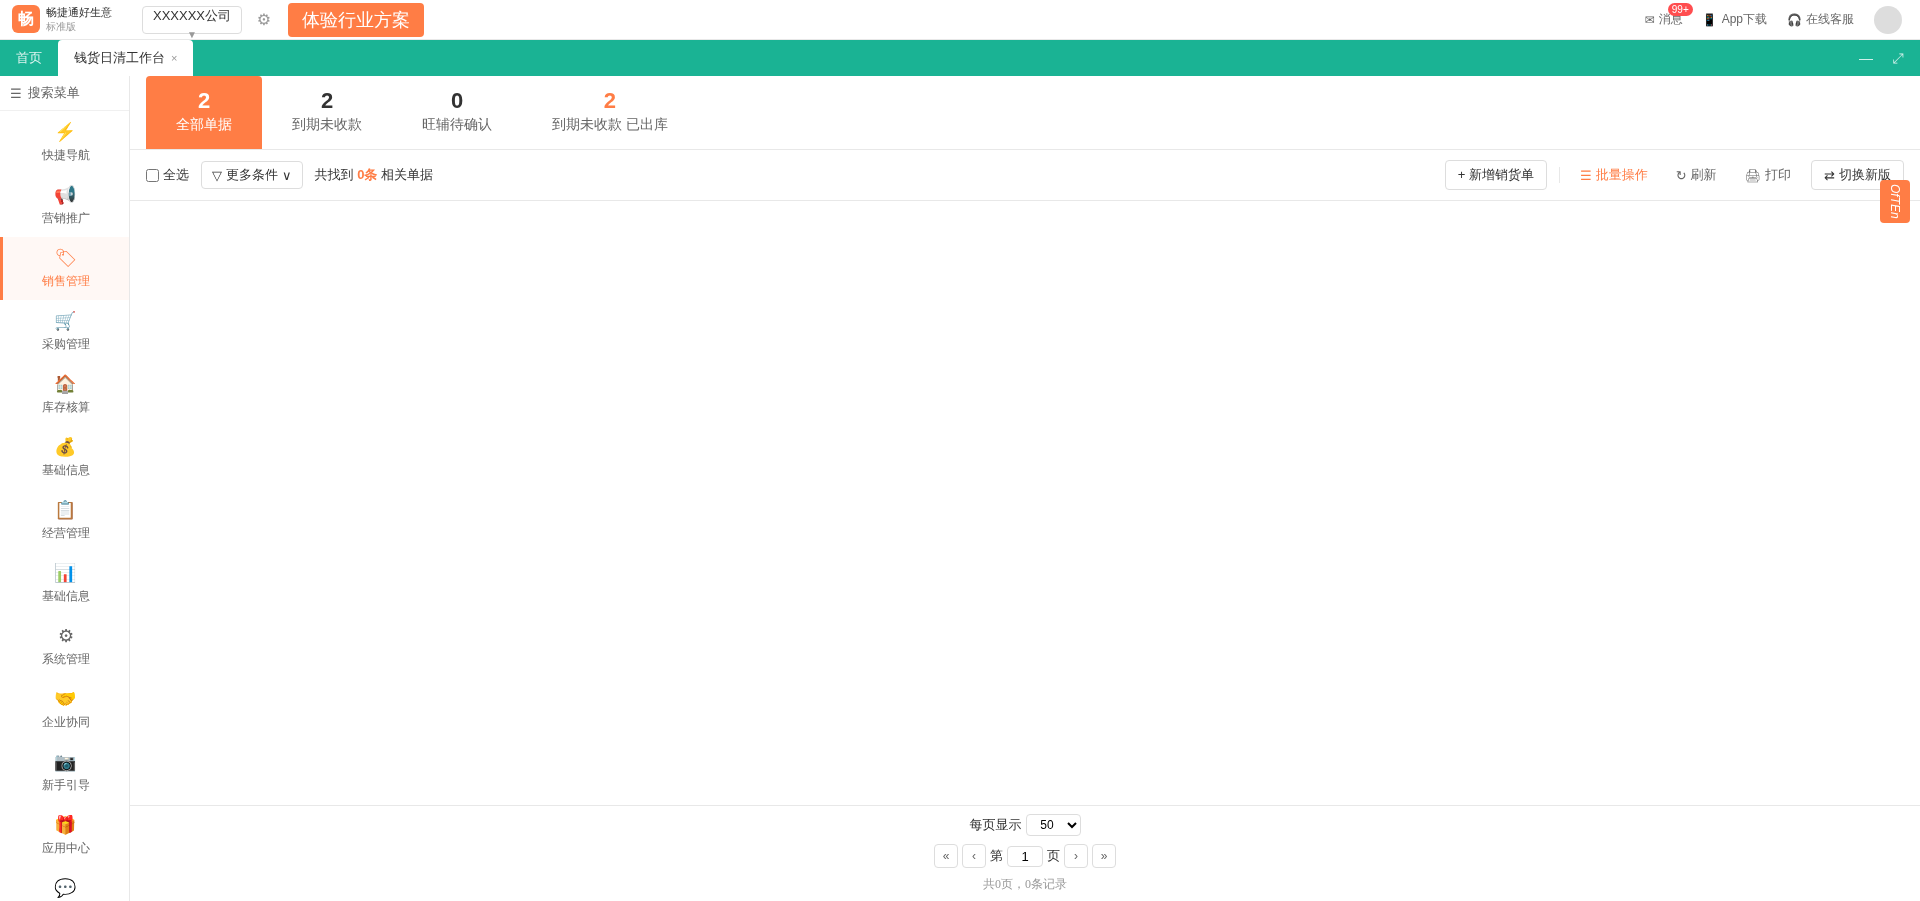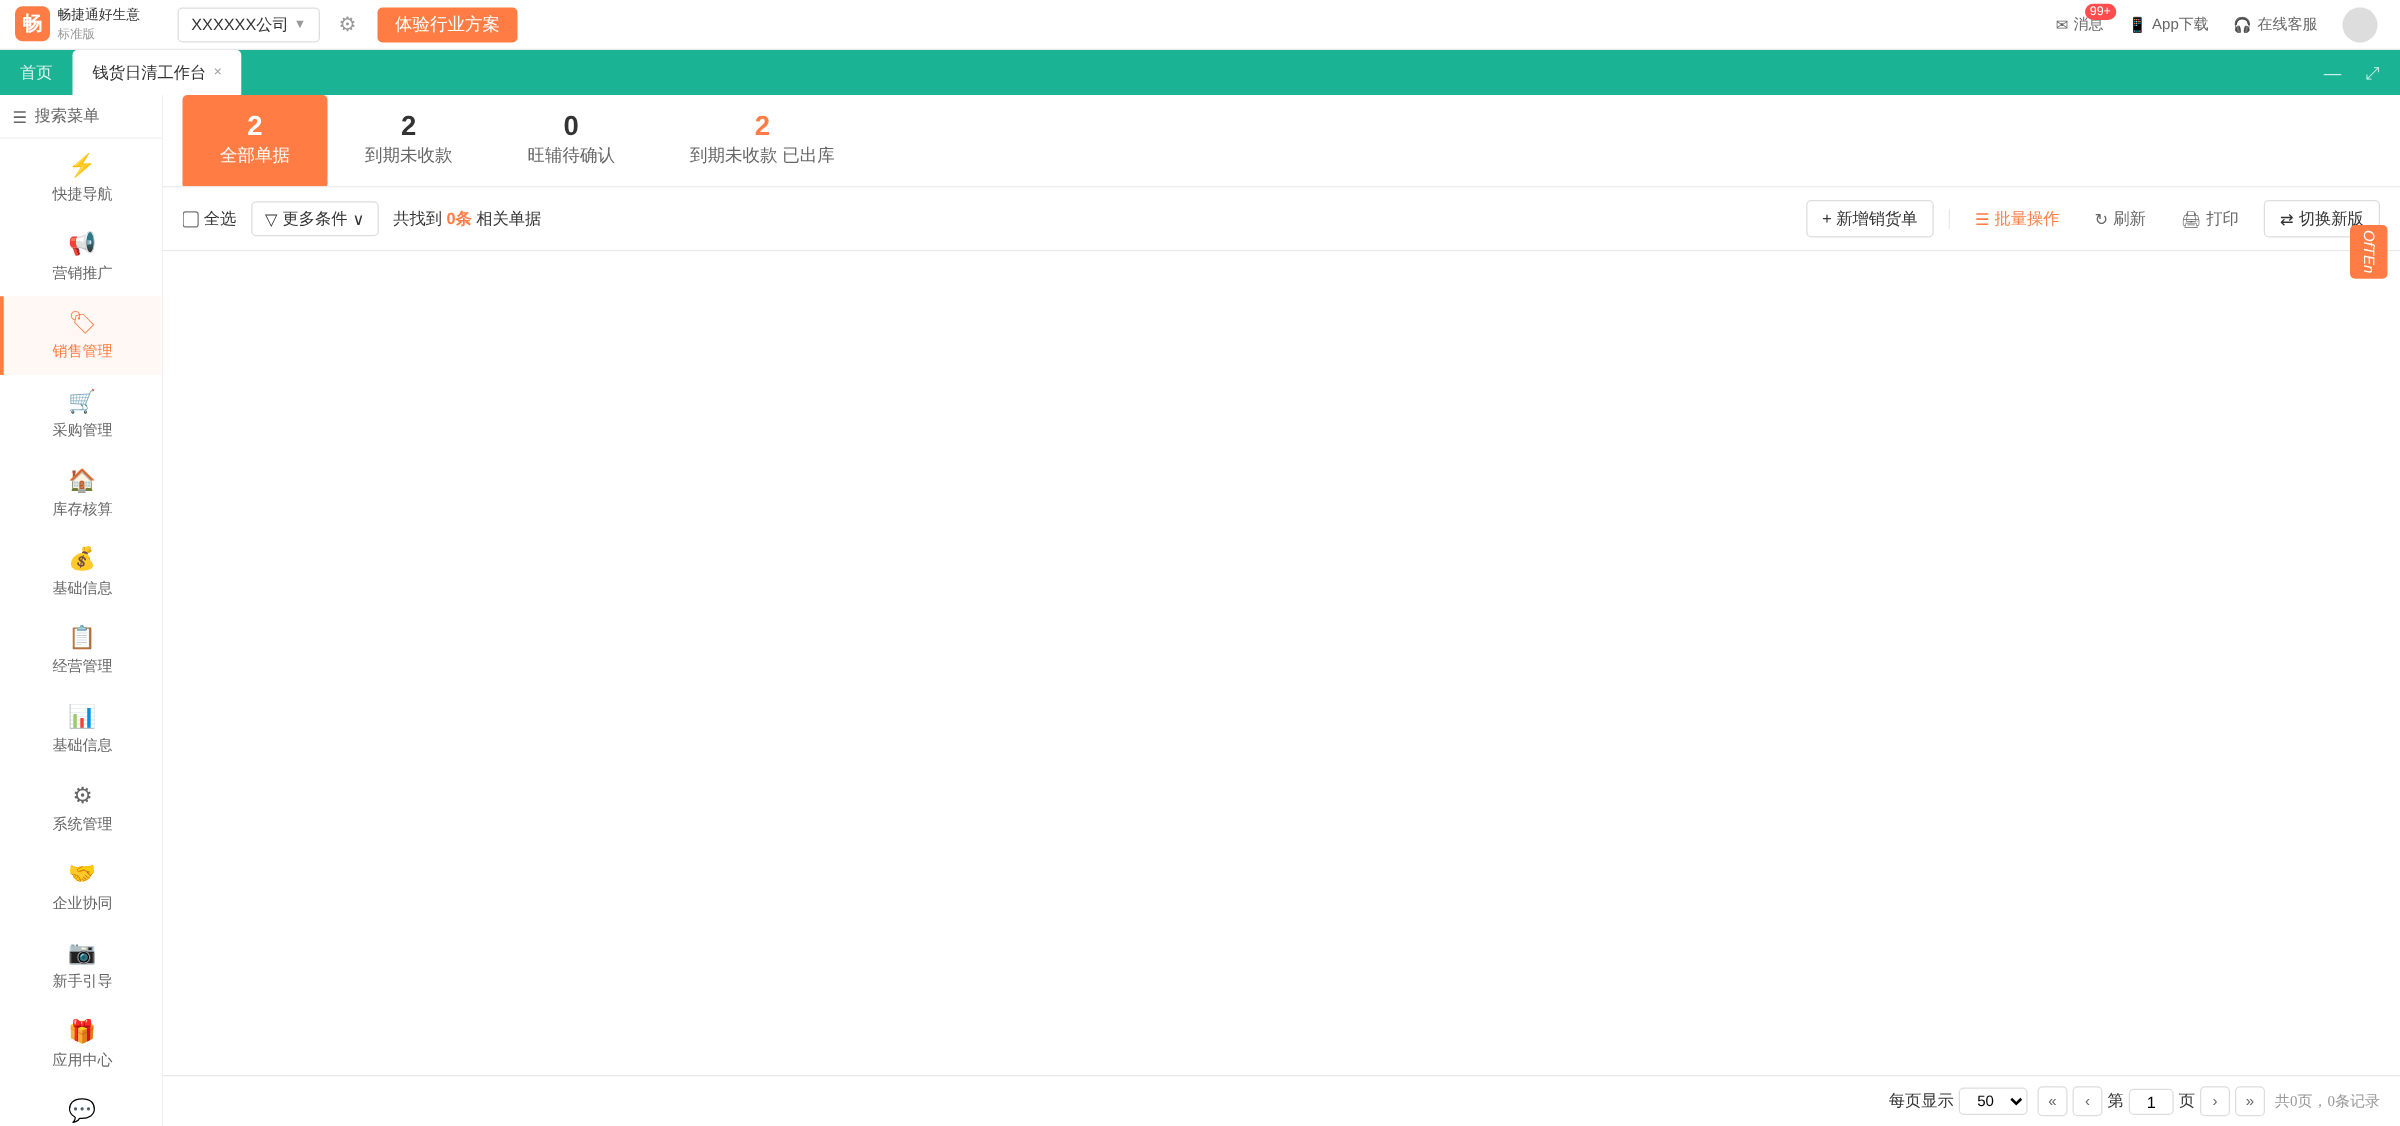--- a/index.html
+++ b/index.html
@@ -37,38 +37,39 @@
     .company-selector {
       display: flex; align-items: center; gap: 4px;
       padding: 0 10px;
       height: 28px;
       border: 1px solid #ddd;
       border-radius: 4px;
       cursor: pointer;
       font-size: 13px;
       color: #333;
       background: #fff;
+      flex-direction: column;
     }
     .company-selector .arrow { color: #999; font-size: 10px; }
     .settings-btn {
       width: 28px; height: 28px;
       display: flex; align-items: center; justify-content: center;
       cursor: pointer;
       color: #999;
       font-size: 16px;
       margin-left: 8px;
     }
     .trial-btn {
       margin-left: 10px;
       background: #ff7d45;
       color: #fff;
       border: none;
       border-radius: 4px;
       padding: 5px 14px;
-      font-size: 14px;
+      font-size: 18px;
       cursor: pointer;
     }
     .header-right {
       margin-left: auto;
       display: flex;
       align-items: center;
       gap: 20px;
     }
     .header-action {
       display: flex; align-items: center; gap: 4px;
@@ -314,20 +315,21 @@
     .pagination {
       display: flex;
       align-items: center;
       justify-content: flex-end;
       padding: 8px 16px;
       background: #fff;
       border-top: 1px solid #e8e8e8;
       gap: 8px;
       font-size: 13px;
       color: #333;
+      flex-direction: column;
     }
     .page-size-select {
       display: flex; align-items: center; gap: 4px;
     }
     .page-size-box {
       border: 1px solid #ddd;
       border-radius: 4px;
       padding: 2px 6px;
       font-size: 12px;
       background: #fff;

